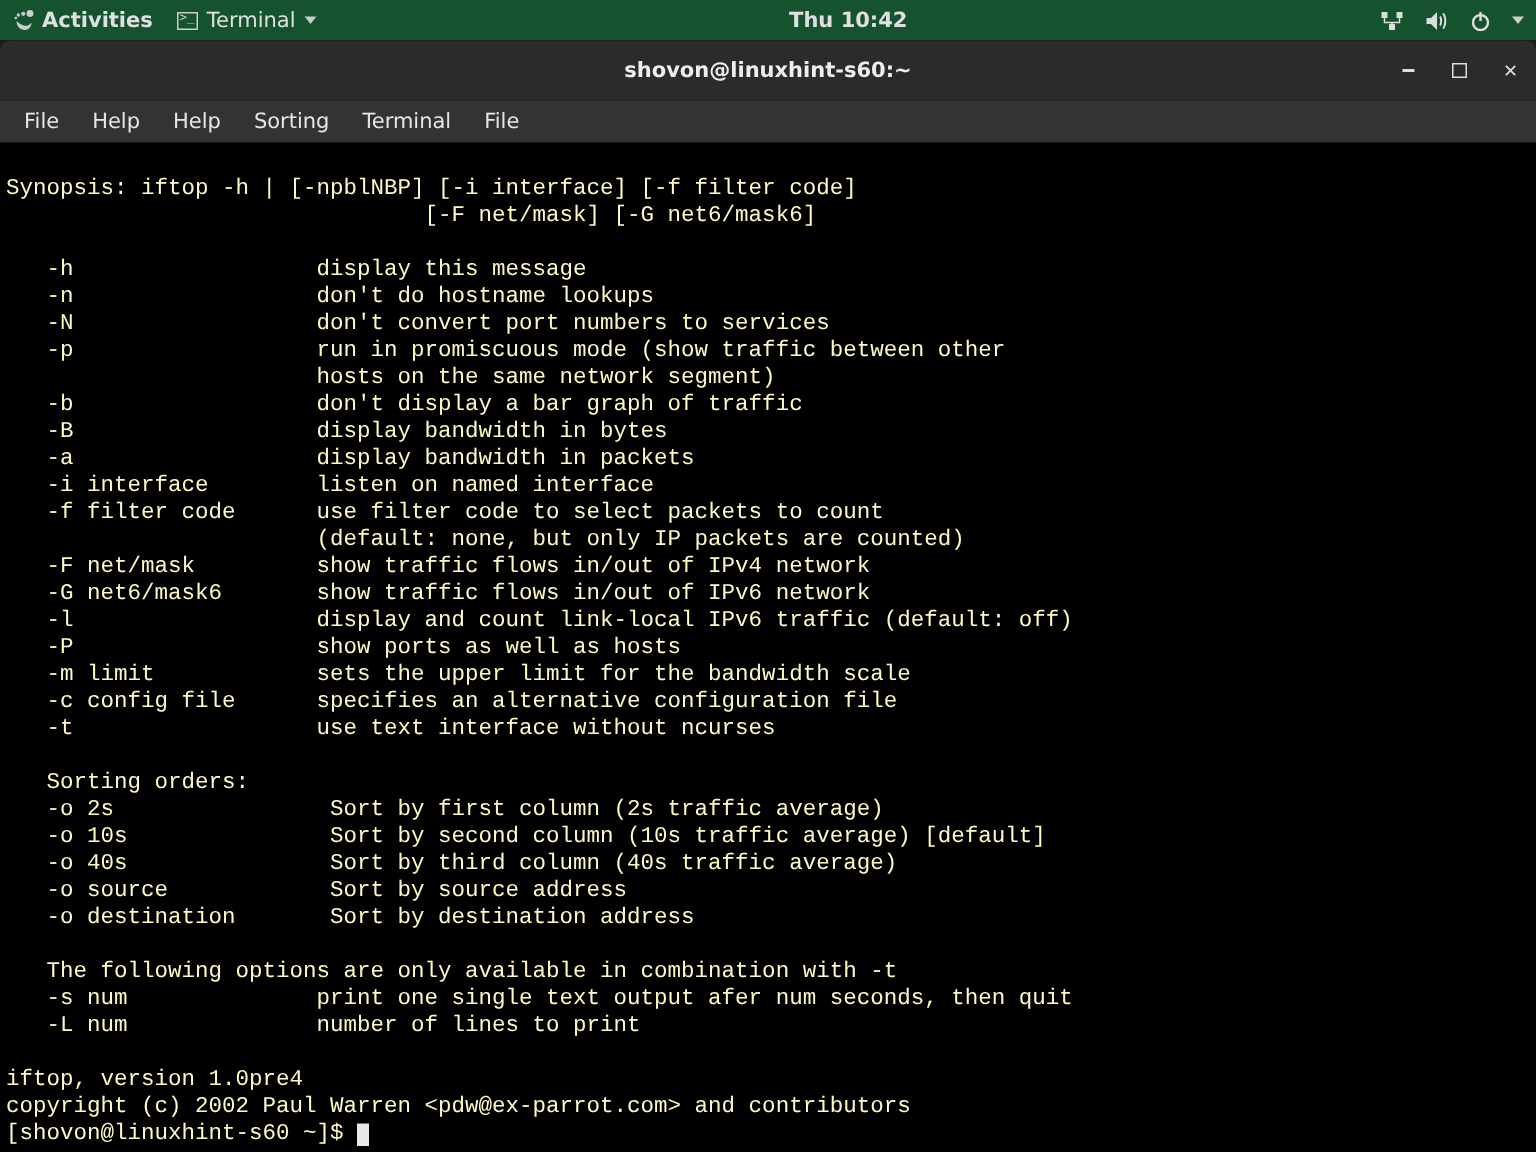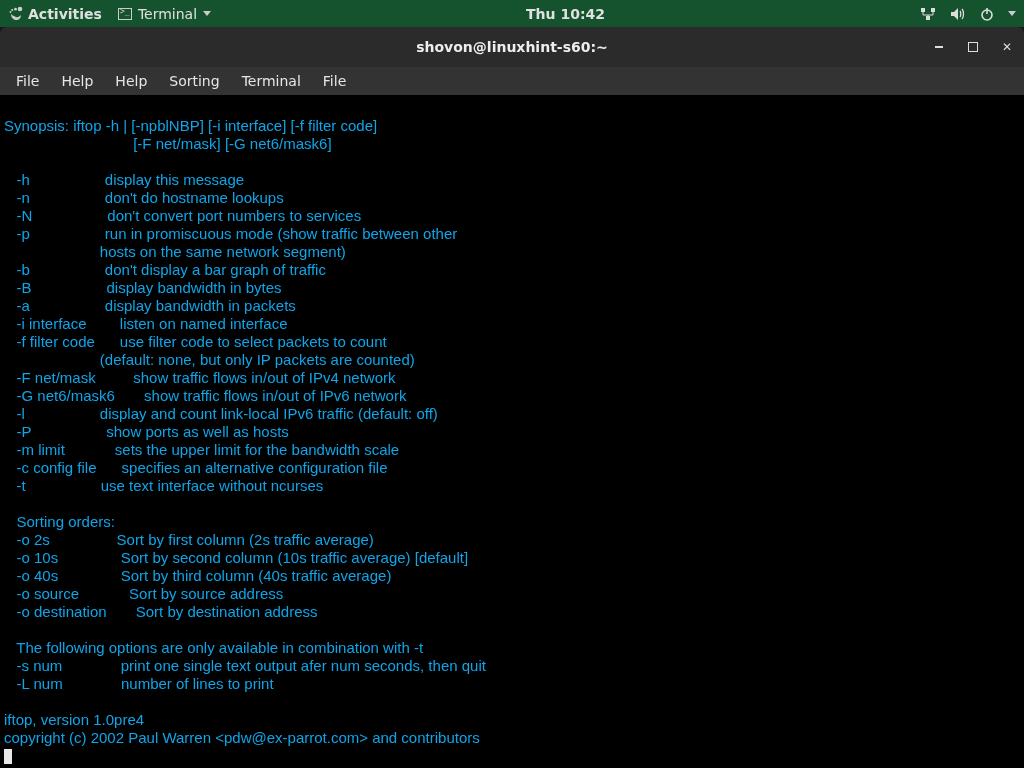--- a/index.html
+++ b/index.html
@@ -109,24 +109,24 @@
   }
   .menuitem {
     padding: 3px 10px;
     cursor: pointer;
   }
 
   .term-body {
     flex: 1;
     background: #000;
     padding: 4px 4px;
-    font-family: Liberation Sans, sans-serif;
+    font-family: Liberation Mono, monospace;
     font-size: 15px;
     line-height: 18px;
-    color: #0ea5e9;
+    color: #fef9c3;
     white-space: pre;
     overflow: hidden;
   }
   .prompt-cursor {
     display: inline-block;
     width: 8px; height: 15px;
     background: #e8e8e8;
     vertical-align: text-bottom;
   }
 </style>
@@ -233,14 +233,14 @@
    -o 40s               Sort by third column (40s traffic average)
    -o source            Sort by source address
    -o destination       Sort by destination address
 
    The following options are only available in combination with -t
    -s num              print one single text output afer num seconds, then quit
    -L num              number of lines to print
 
 iftop, version 1.0pre4
 copyright (c) 2002 Paul Warren &lt;pdw@ex-parrot.com&gt; and contributors
-<span class="prompt-cursor"></span></div>
+<span>[shovon@linuxhint-s60 ~]$ </span><span class="prompt-cursor"></span></div>
 </div>
 
 </body></html>

